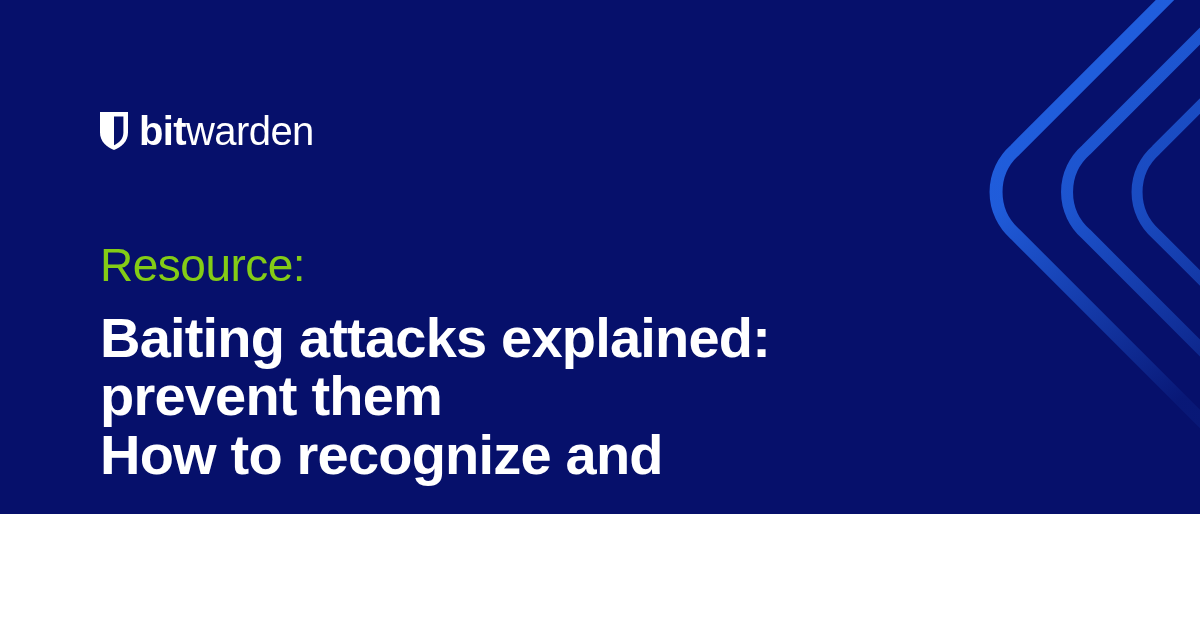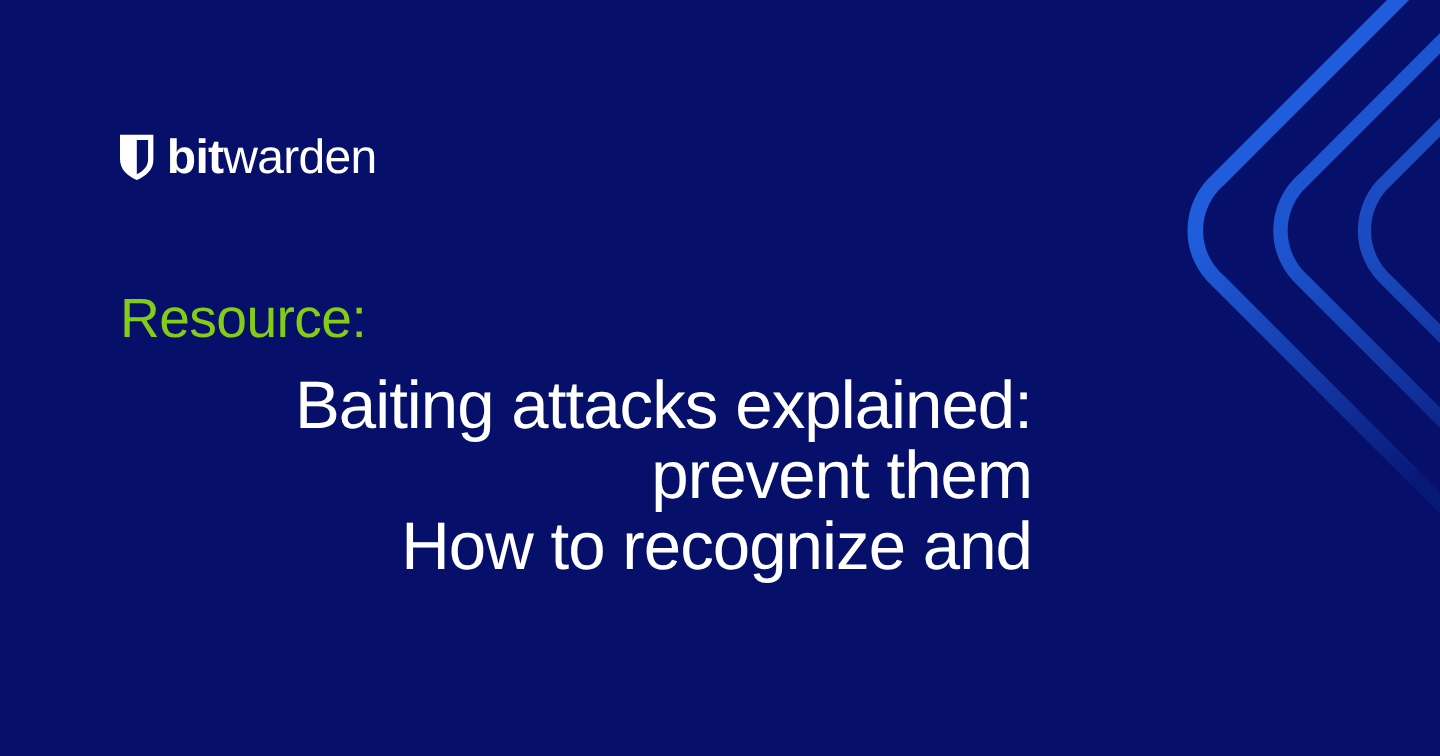--- a/index.html
+++ b/index.html
@@ -5,21 +5,21 @@
 <style>
   html, body {
     margin: 0;
     padding: 0;
     background: #ffffff;
   }
 
   #card {
     position: relative;
     width: 1200px;
-    height: 630px;
+    height: 514px;
     overflow: hidden;
     background: #06106B;
     font-family: "Liberation Sans", "DejaVu Sans", sans-serif;
     -webkit-font-smoothing: antialiased;
   }
 
   
   #chevron-pattern {
     position: absolute;
     top: 0;
@@ -76,26 +76,25 @@
   #eyebrow {
     font-size: 46px;
     font-weight: 400;
     line-height: 1.1;
     color: #84cc16;
     letter-spacing: -0.5px;
     margin: 0 0 18px 0;
   }
   #headline {
     font-size: 56px;
-    font-weight: 400;
+    font-weight: 700;
     line-height: 1.05;
     color: #ffffff;
     letter-spacing: -0.8px;
     margin: 0;
-    text-align: right;
   }
   #headline .hl-line {
     display: block;
   }
 </style>
 </head>
 <body>
 
 <div id="card">
 

